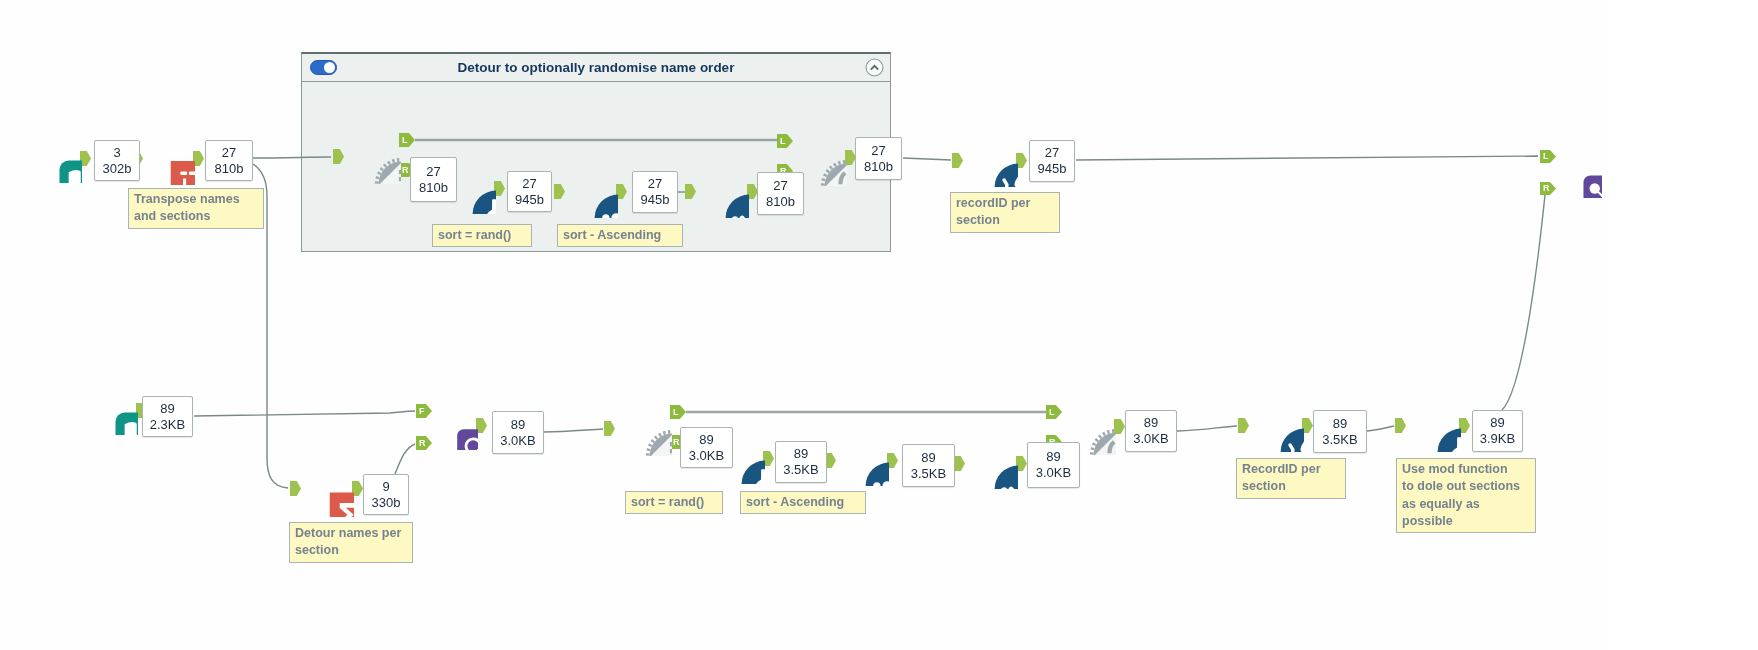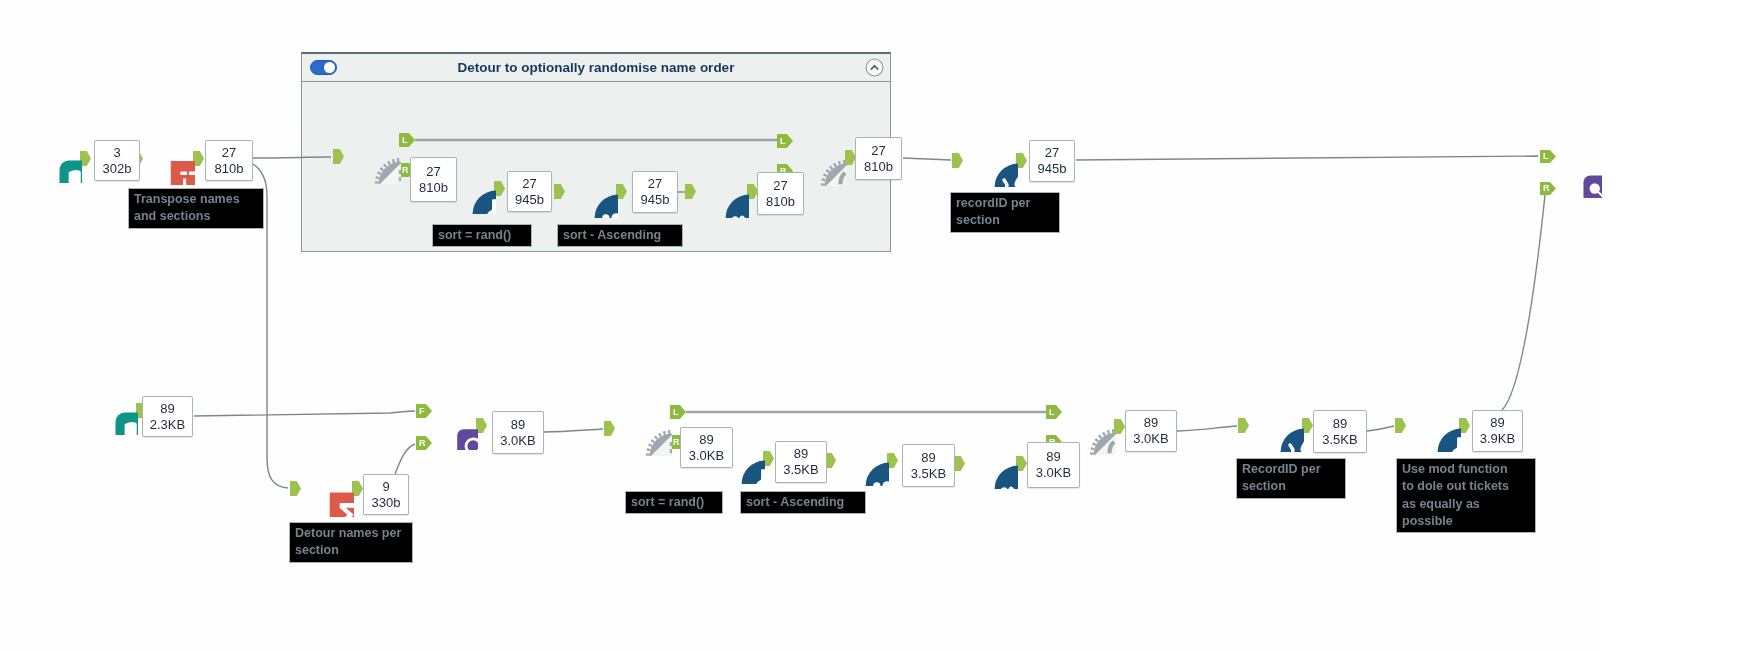--- a/index.html
+++ b/index.html
@@ -30,21 +30,21 @@
   
   .tool { position:absolute; z-index:3; }
   .tool svg { width:100%; height:100%; display:block; }
 
   
   .cl { position:absolute; background:#fff; border:1px solid #A9B4B4; border-radius:2px; z-index:4;
         display:flex; flex-direction:column; align-items:center; justify-content:center;
         font-size:13px; color:#1F2B3E; line-height:1.22; box-shadow:0 1px 1px rgba(0,0,0,0.10); }
 
   
-  .ann { position:absolute; background:#000000; border:1px solid #A9B4B4; z-index:4;
+  .ann { position:absolute; background:#fef9c3; border:1px solid #A9B4B4; z-index:4;
          font-size:12.5px; font-weight:bold; color:#76838E; padding:2px 5px;
          line-height:1.38; white-space:pre-line; }
 </style>
 </head>
 <body>
 
 <div class="canvas">
 
   <svg width="0" height="0" style="position:absolute" aria-hidden="true">
     <defs>
@@ -455,17 +455,17 @@
     <svg viewBox="-30 -30 60 60">
         <use href="#sym-formula"></use>
       </svg>
   </div>
   <div class="anc" style="left:1459px;top:418px;width:11px;height:15px"></div>
   <div class="cl" style="left:1472px;top:410px;width:51px;height:42px">
     <div>89</div>
     <div>3.9KB</div>
   </div>
   <div class="ann" style="left:1396px;top:458px;width:140px">Use mod function
-to dole out tickets
+to dole out sections
 as equally as
 possible</div>
 
 </div>
 
 </body></html>

